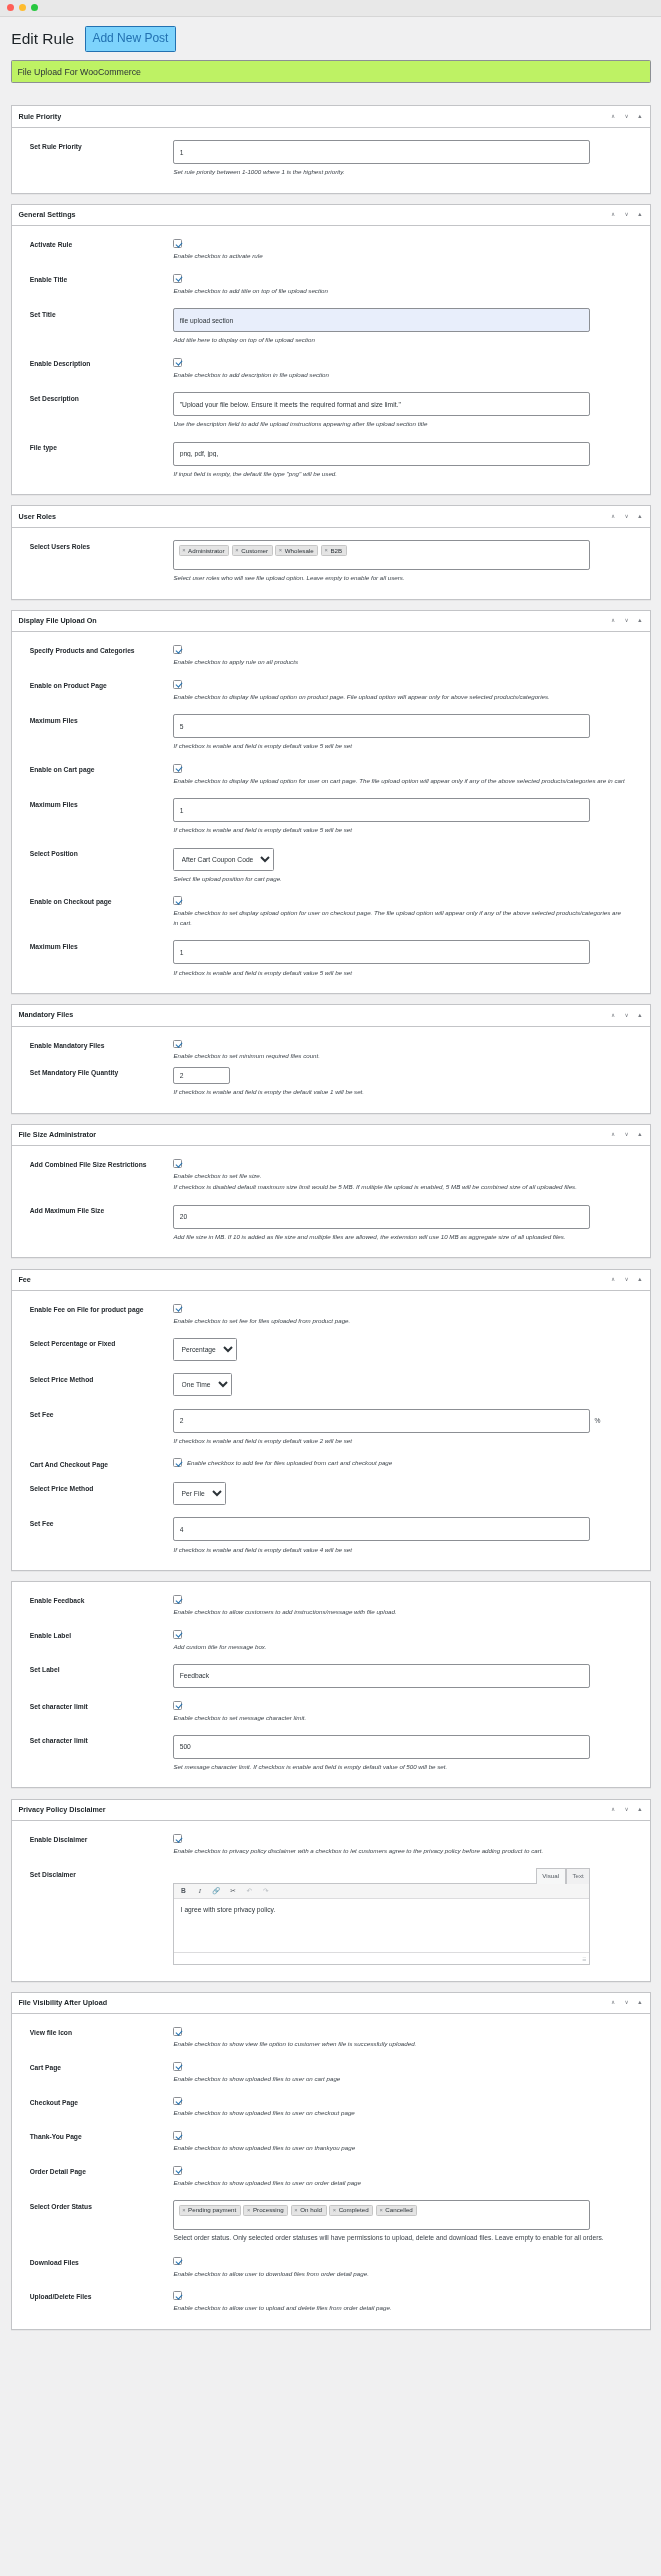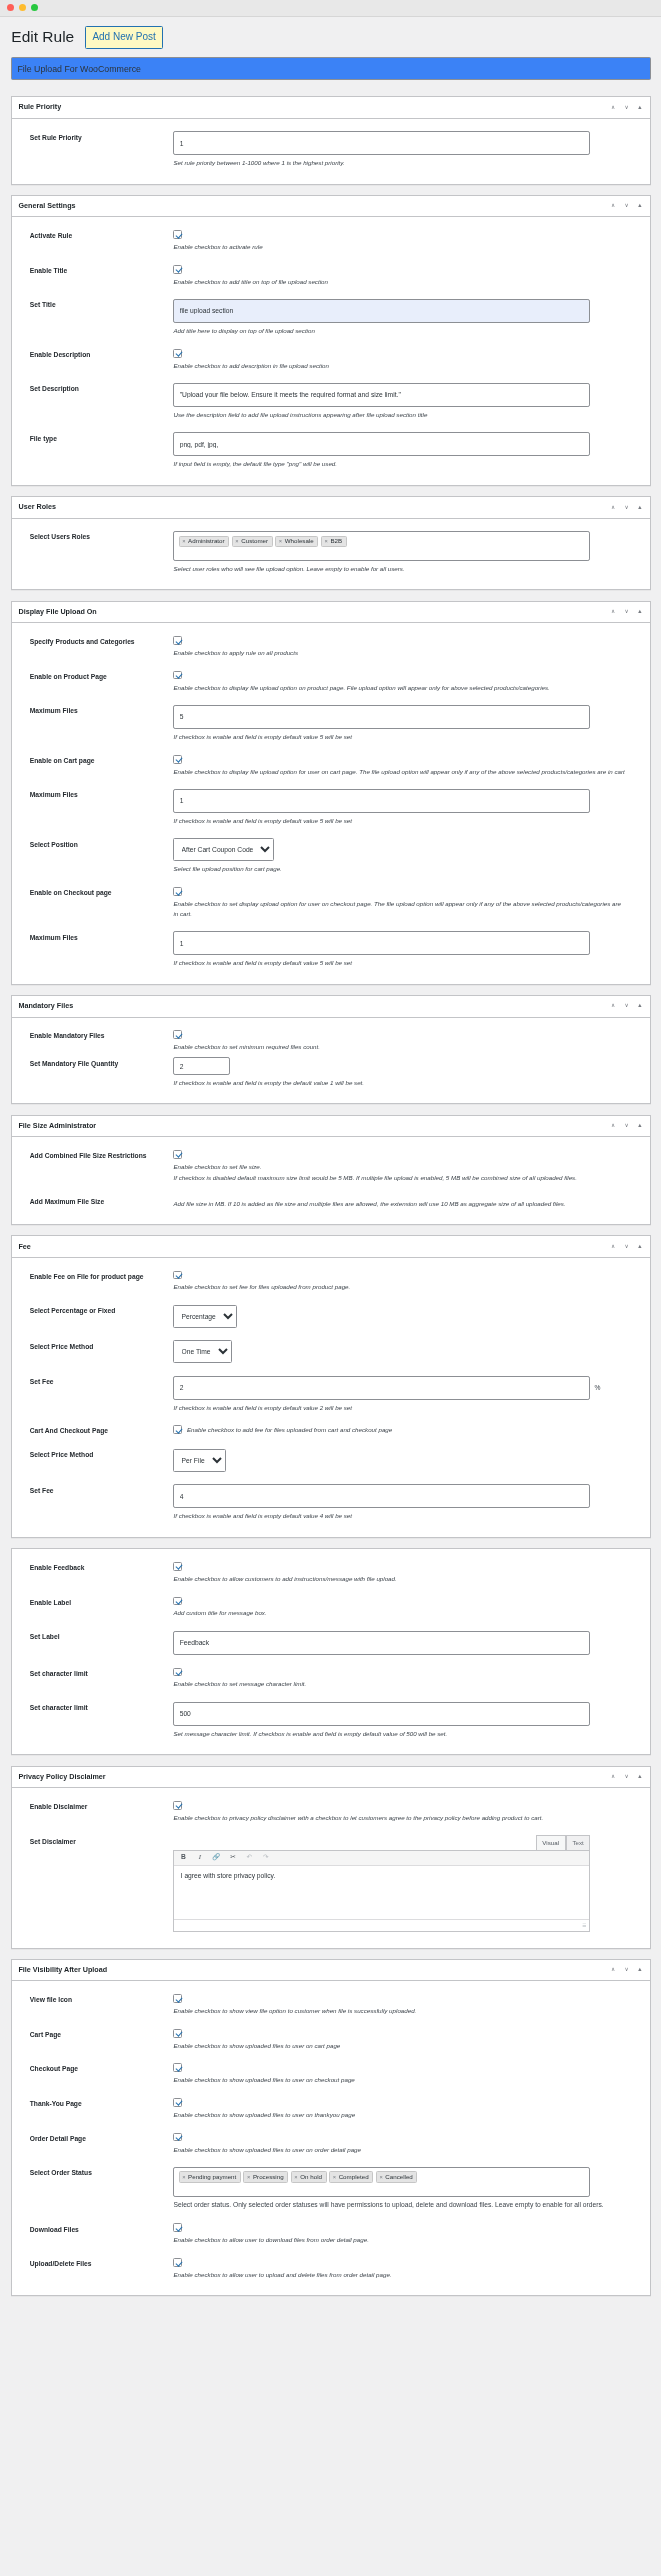--- a/index.html
+++ b/index.html
@@ -39,41 +39,41 @@
     font-weight: 400;
     color: #1d2327;
     line-height: 1.2;
     margin: 0;
   }
   .add-new-btn {
     display: inline-block;
     border: 0.5px solid #2271b1;
     border-radius: 1.5px;
     color: #2271b1;
-    background: #fef9c3;
-    font-size: 10px;
+    background: #7dd3fc;
+    font-size: 12px;
     padding: 2.6px 6.2px;
     line-height: 1.6;
     cursor: pointer;
     white-space: nowrap;
   }
 
   
   .title-input {
     width: 100%;
     height: 23px;
     border: 0.5px solid #8c8f94;
     border-radius: 1.5px;
-    background: #3b82f6;
+    background: #bef264;
     font-size: 8.8px;
     padding: 3.1px 5.2px;
     font-family: "Liberation Sans", sans-serif;
     color: #2c3338;
     outline: none;
-    margin-bottom: 16px;
+    margin-bottom: 22px;
   }
 
   
   .metabox {
     background: #fff;
     border: 0.5px solid #c3c4c7;
     margin-bottom: 10.3px;
     box-shadow: 0 0.5px 0.5px rgba(0,0,0,.04);
   }
   .metabox-head {
@@ -556,20 +556,21 @@
         <div class="row-label">Add Combined File Size Restrictions</div>
         <div class="row-field">
           <input class="cbx" type="checkbox" checked="" style="">
           <div class="desc">Enable checkbox to set file size.</div>
           <div class="desc p2">If checkbox is disabled default maximum size limit would be 5 MB. If multiple file upload is enabled, 5 MB will be combined size of all uploaded files.</div>
         </div>
       </div>
       <div class="row">
         <div class="row-label">Add Maximum File Size</div>
         <div class="row-field">
+          <input class="txt" type="text" value="20" style="">
           <div class="desc">Add file size in MB. If 10 is added as file size and multiple files are allowed, the extension will use 10 MB as aggregate size of all uploaded files.</div>
         </div>
       </div>
     </div>
   </div>
 
   
   <div class="metabox">
     <div class="metabox-head">
       <span class="metabox-title">Fee</span>

